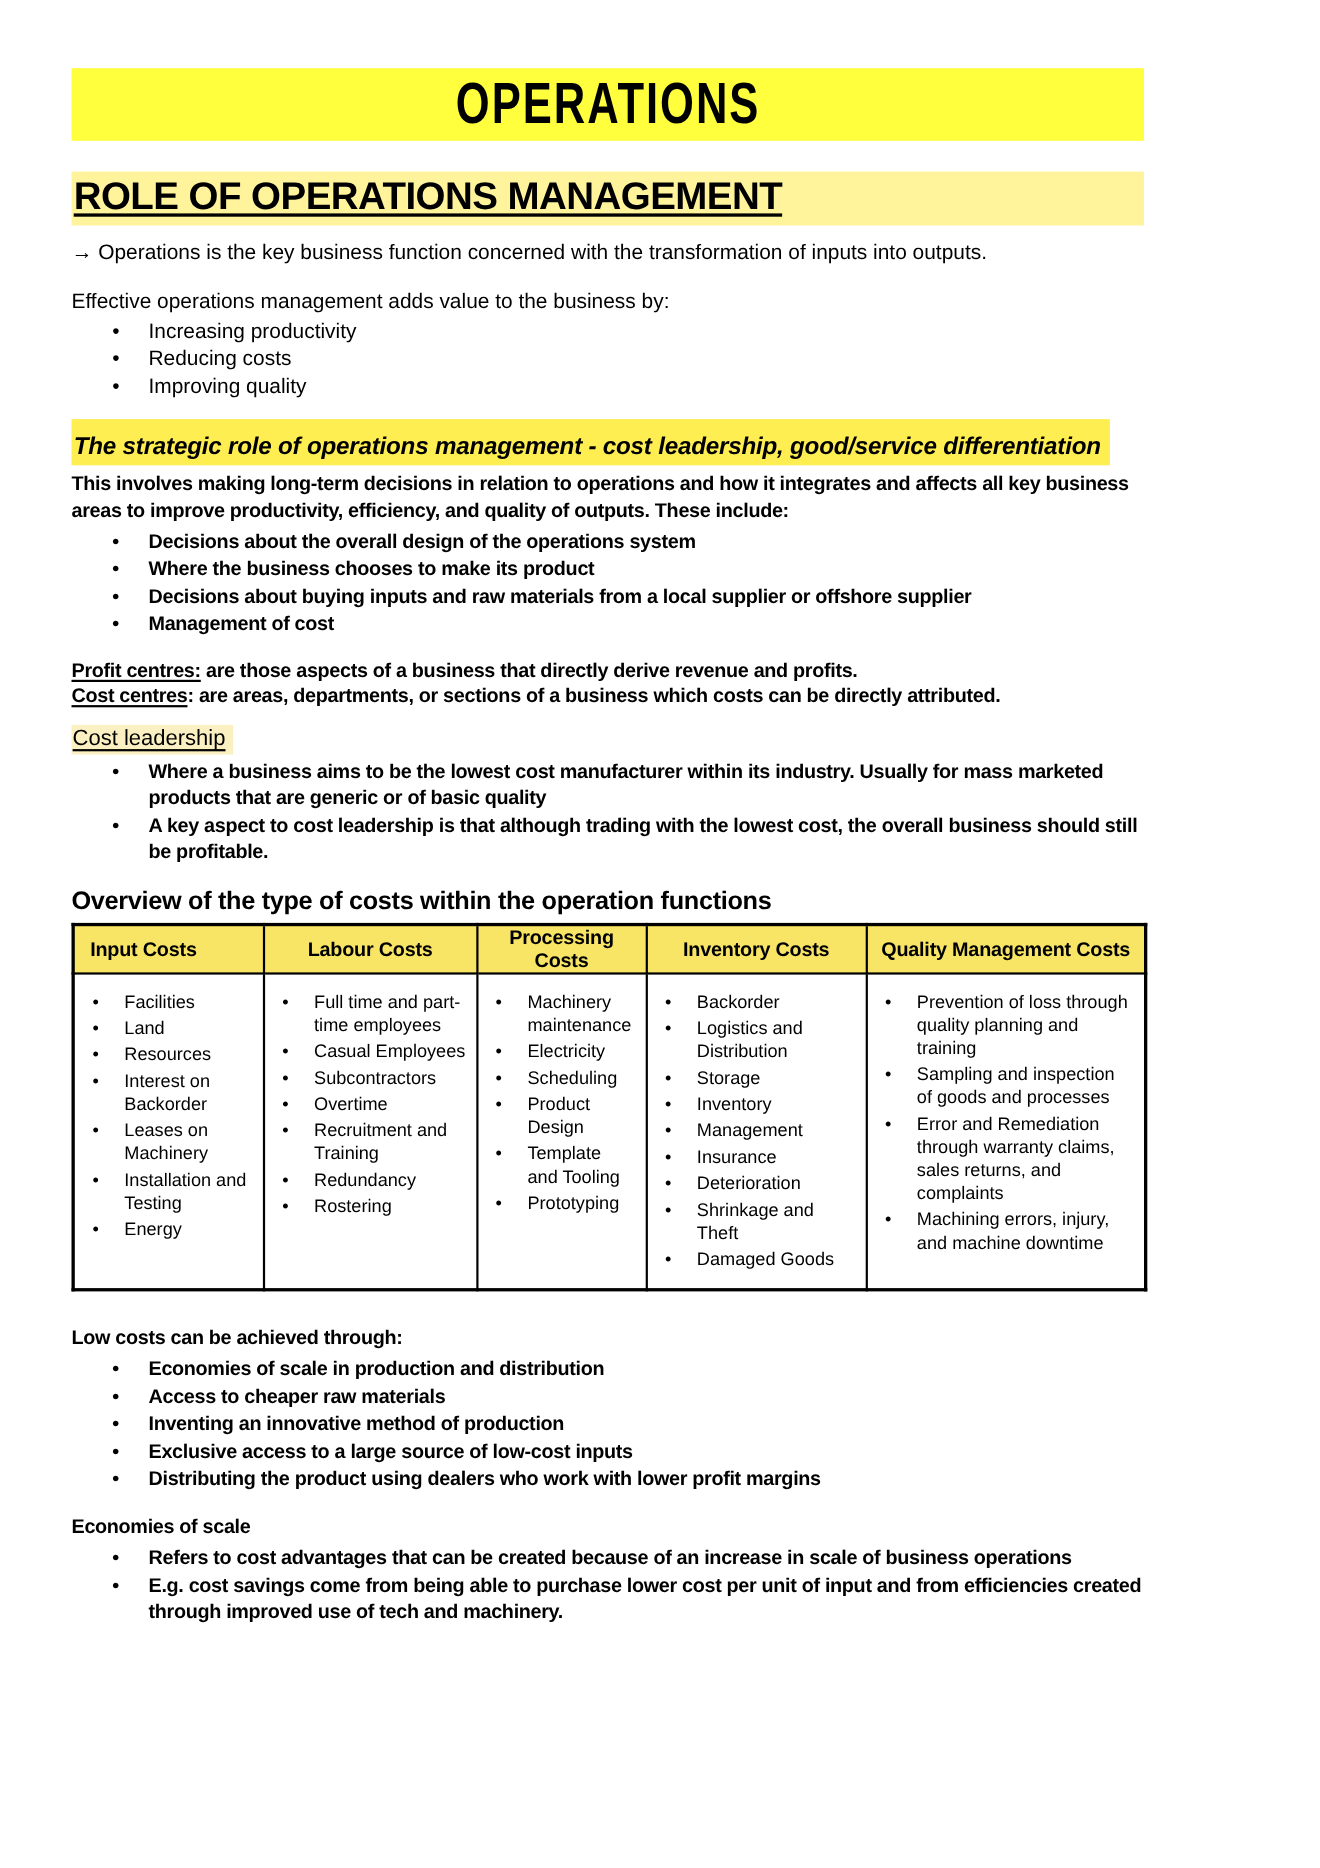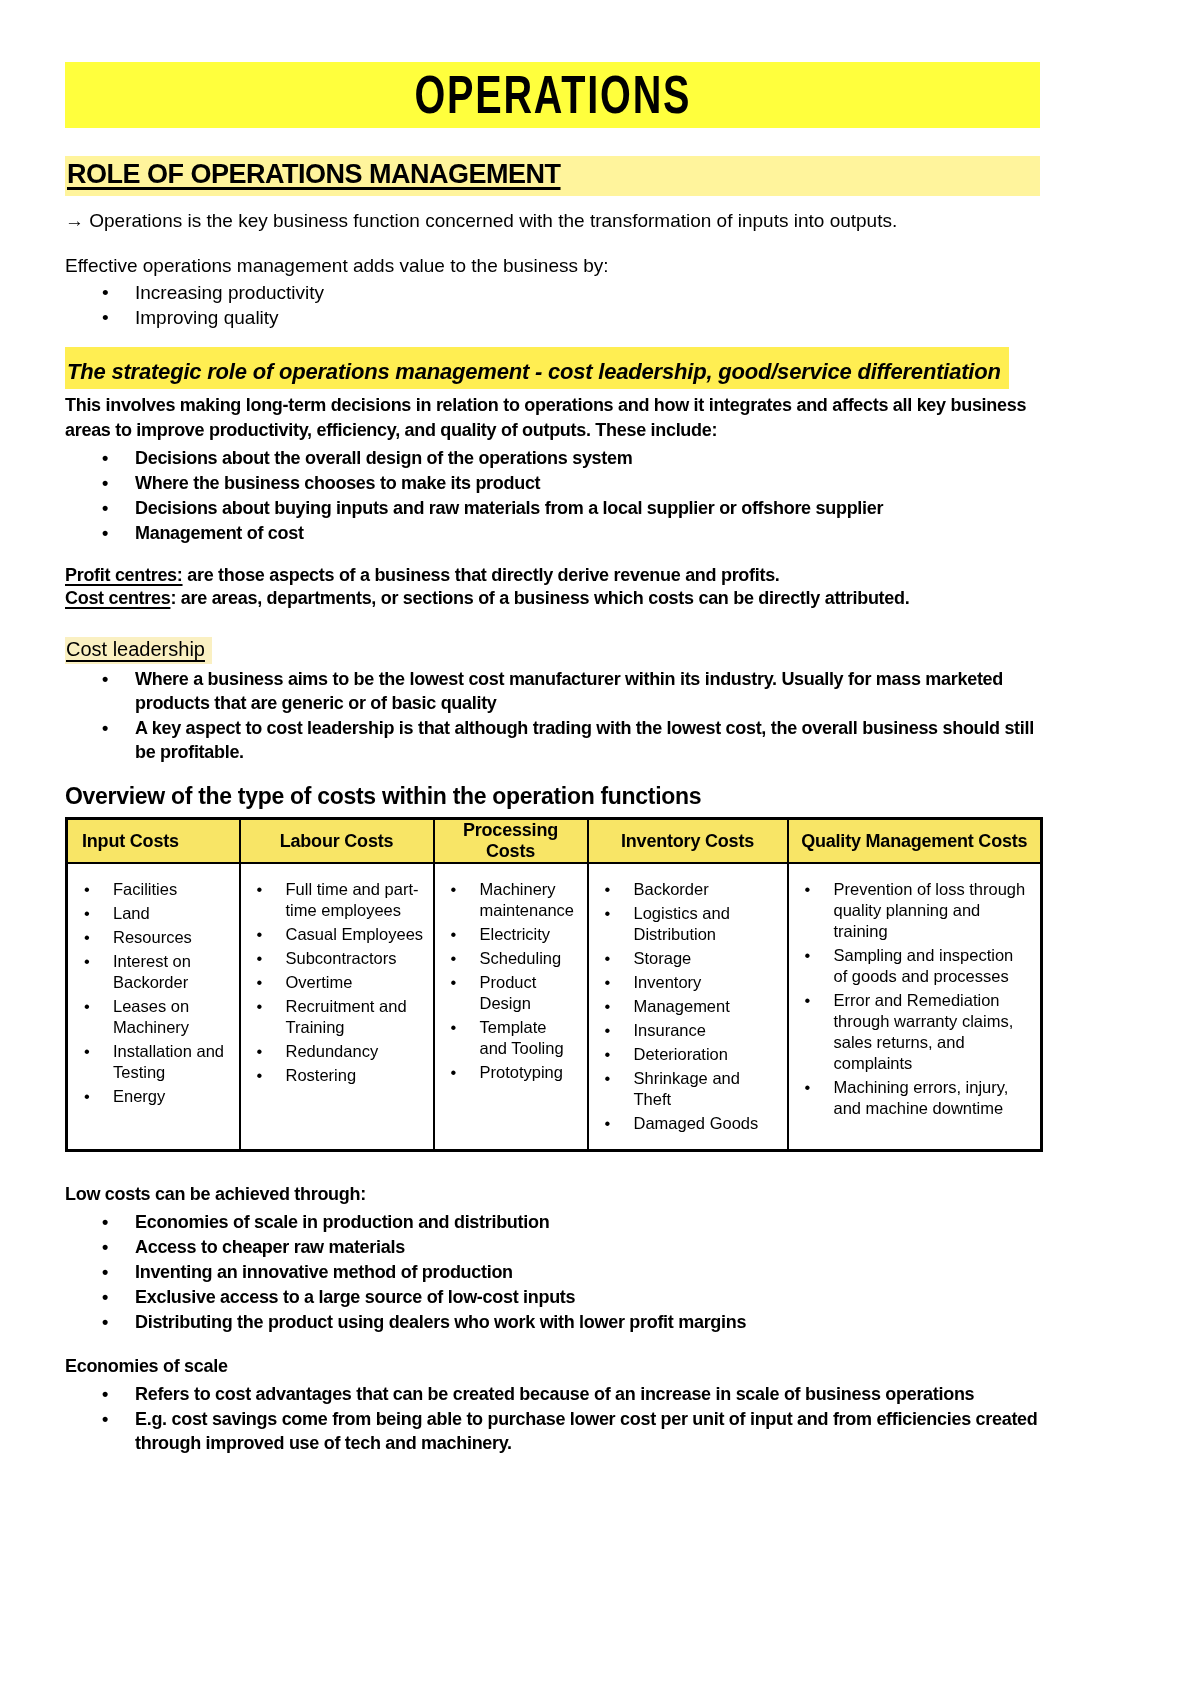--- a/index.html
+++ b/index.html
@@ -16,21 +16,21 @@
     display:flex; align-items:center; justify-content:center;
   }
   .title-text {
     font-size:44px; font-weight:bold; letter-spacing:2px;
     transform:scale(0.9,1.2);
   }
 
   
   .role-bar { margin-top:28px; background:#FFF49C; padding:3px 0 6px 2px; }
   .role-text {
-    font-size:27px; font-weight:bold; letter-spacing:-0.5px;
+    font-size:35px; font-weight:bold; letter-spacing:-0.5px;
     text-decoration:underline; text-decoration-thickness:3px; text-underline-offset:4px;text-align:center;
   }
 
   .para { font-size:19px; line-height:24px; margin:0; }
   .intro { margin-top:13px; }
   .adds-lead { margin-top:21px; }
 
   ul.doc-bullets { list-style:none; margin:3px 0 0 0; padding:0; }
   ul.doc-bullets li { position:relative; padding-left:70px; line-height:24px; margin-bottom:1px; }
   ul.doc-bullets li:before { content:"\2022"; position:absolute; left:37px; }
@@ -43,21 +43,21 @@
   .strategic-head {
     display:inline-block; background:#FFEE52; padding:12px 8px 4px 2px;
     font-size:22px; font-weight:bold; font-style:italic; letter-spacing:-0.2px;
   }
   .strategic-body { margin-top:4px; }
 
   .centres { margin-top:19px; }
   .centres p { margin:0; line-height:23px; }
   .centres .lbl { text-decoration:underline; text-decoration-thickness:2px; text-underline-offset:3px; }
 
-  .cl-head-wrap { margin-top:27px; }
+  .cl-head-wrap { margin-top:15px; }
   .cl-head {
     display:inline-block; background:#FAF0C2; padding:1px 7px 3px 1px;
     font-size:20px; text-decoration:underline; text-decoration-thickness:2px; text-underline-offset:4px;
   }
   .cl-bullets { margin-top:5px; }
 
   .overview-caption {
     margin:19px 0 0 0; font-size:23px; font-weight:bold; letter-spacing:-0.3px;
   }
 
@@ -94,20 +94,21 @@
 
     <div class="role-bar">
       <span class="role-text">ROLE OF OPERATIONS MANAGEMENT</span>
     </div>
 
     <p class="para intro">→ Operations is the key business function concerned with the transformation of inputs into outputs.</p>
 
     <p class="para adds-lead">Effective operations management adds value to the business by:</p>
     <ul class="doc-bullets normal-list">
         <li>Increasing productivity</li>
+        <li>Reducing costs</li>
         <li>Improving quality</li>
       </ul>
 
     <div class="strategic-head-wrap">
       <span class="strategic-head">The strategic role of operations management - cost leadership, good/service differentiation</span>
     </div>
     <p class="bold-para strategic-body">This involves making long-term decisions in relation to operations and how it integrates and affects all key business areas to improve productivity, efficiency, and quality of outputs. These include:</p>
     <ul class="doc-bullets bold-list">
         <li>Decisions about the overall design of the operations system</li>
         <li>Where the business chooses to make its product</li>

